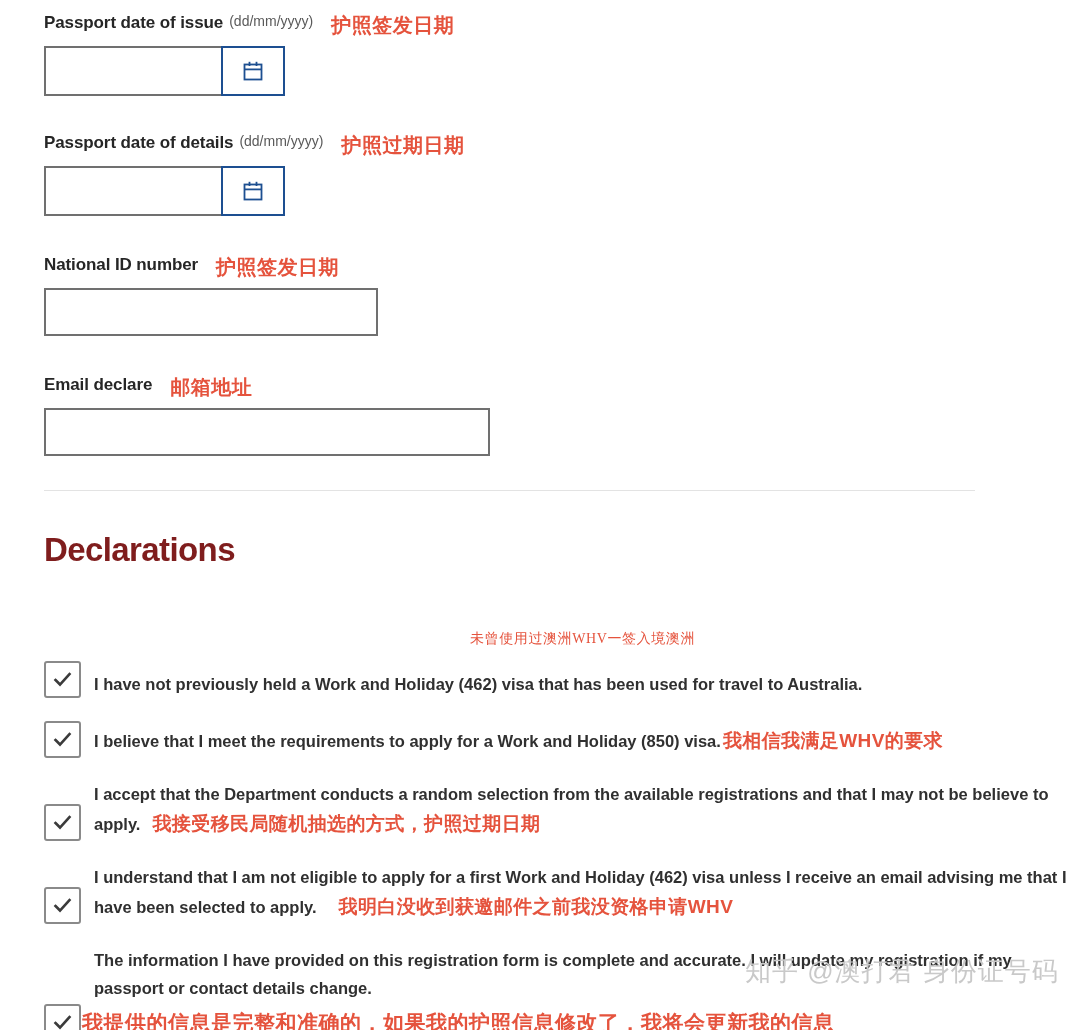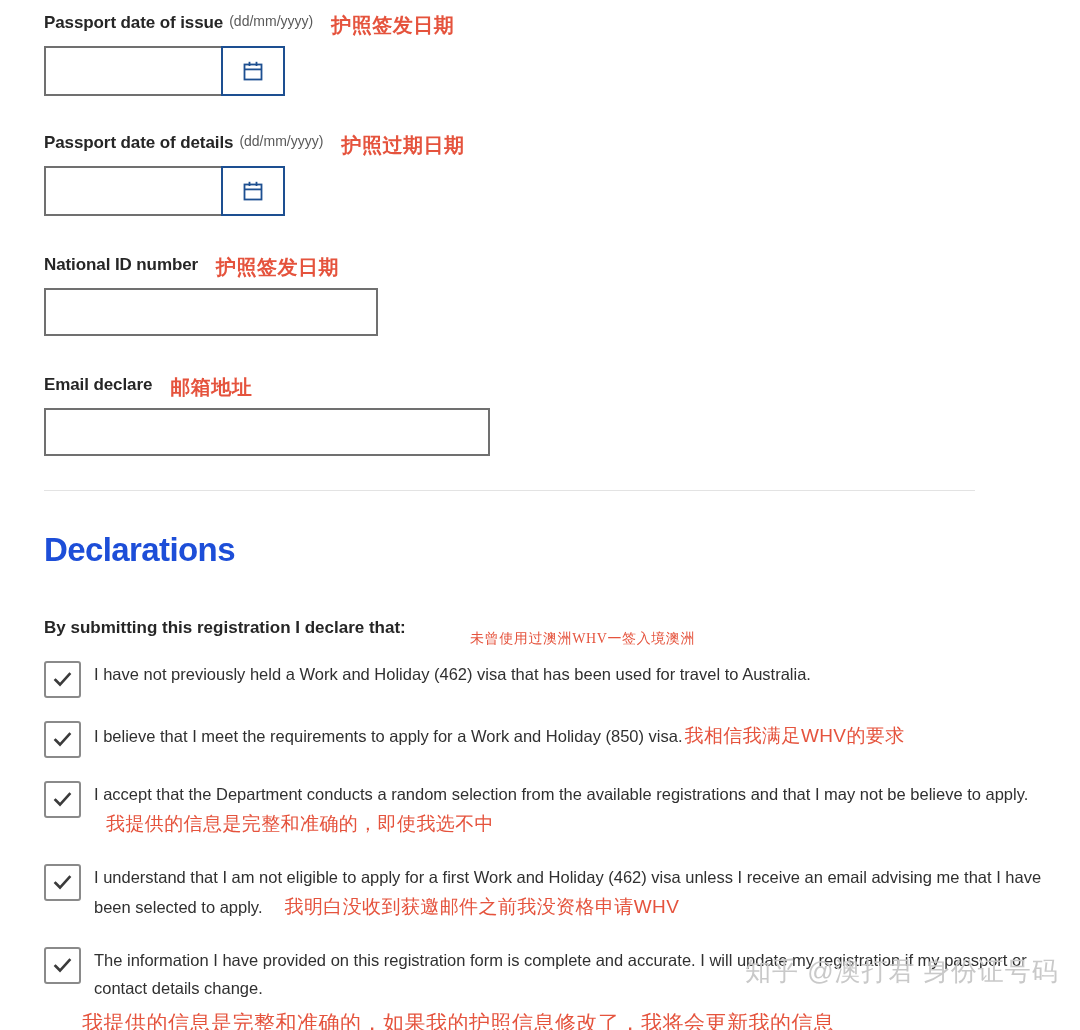--- a/index.html
+++ b/index.html
@@ -102,42 +102,43 @@
     background: #e3e3e3;
   }
 
   
   .section-title {
     position: absolute;
     left: 44px;
     top: 531px;
     font-size: 33px;
     font-weight: bold;
-    color: #1d4ed8;
+    color: #7f1d1d;
     letter-spacing: -0.6px;
   }
   .decl-intro {
     position: absolute;
     left: 44px;
     top: 618px;
     font-size: 17px;
     font-weight: bold;
     color: #262626;
   }
 
   .decl-list {
     position: absolute;
     left: 44px;
     top: 660px;
     width: 1030px;
   }
   .decl-item {
     display: flex;
-    align-items: flex-start;
+    align-items: flex-end;
     margin-bottom: 22px;
+    font-weight: bold;
   }
   .checkbox {
     flex: none;
     width: 33px;
     height: 33px;
     border: 2px solid #8a8a8a;
     border-radius: 3px;
     background: #fff;
     display: flex;
     align-items: center;
@@ -257,21 +258,20 @@
     <div class="label-row">
       <span class="lbl-strong">Email declare</span>
       <span class="cn">邮箱地址</span>
     </div>
     <div class="text-input w-email"></div>
   </div>
 
   <div class="divider"></div>
 
   <div class="section-title">Declarations</div>
-  <div class="decl-intro">By submitting this registration I declare that:</div>
 
   <div class="float-cn" id="ann-first">未曾使用过澳洲WHV一签入境澳洲</div>
 
   <div class="decl-list">
 
     <div class="decl-item">
       <div class="checkbox">
         <span>
           <svg width="21" height="21" viewBox="0 0 21 21" fill="none">
             <path d="M3.5 11 L8 15.5 L17.5 5" stroke="#3b3b3b" stroke-width="2.6" stroke-linecap="square" fill="none"></path>
@@ -298,21 +298,21 @@
 
     <div class="decl-item">
       <div class="checkbox">
         <span>
           <svg width="21" height="21" viewBox="0 0 21 21" fill="none">
             <path d="M3.5 11 L8 15.5 L17.5 5" stroke="#3b3b3b" stroke-width="2.6" stroke-linecap="square" fill="none"></path>
           </svg>
         </span>
       </div>
       <div class="decl-text">
-        <span>I accept that the Department conducts a random selection from the available registrations and that I may not be believe to apply.</span><span class="cn-inline sp-md">我提供的信息是完整和准确的，即使我选不中</span>
+        <span>I accept that the Department conducts a random selection from the available registrations and that I may not be believe to apply.</span><span class="cn-inline sp-md">我接受移民局随机抽选的方式，护照过期日期</span>
       </div>
     </div>
 
     <div class="decl-item">
       <div class="checkbox">
         <span>
           <svg width="21" height="21" viewBox="0 0 21 21" fill="none">
             <path d="M3.5 11 L8 15.5 L17.5 5" stroke="#3b3b3b" stroke-width="2.6" stroke-linecap="square" fill="none"></path>
           </svg>
         </span>

